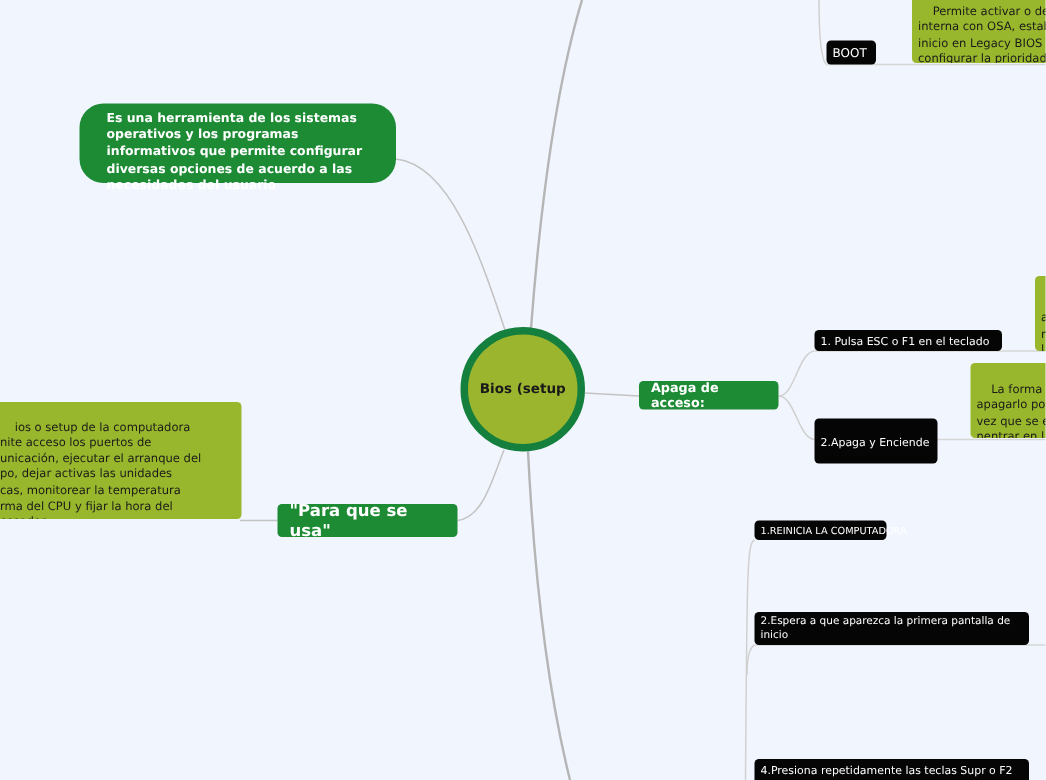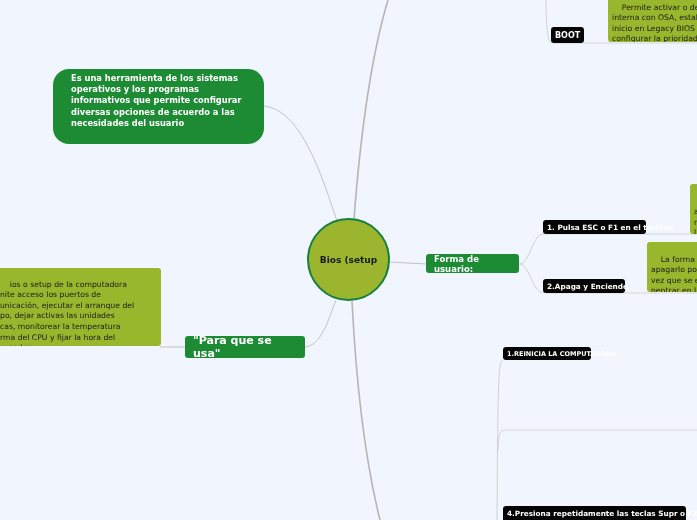--- a/index.html
+++ b/index.html
@@ -27,39 +27,39 @@
       position: absolute;
       box-sizing: border-box;
     }
     .central {
       left: 307px;
       top: 218px;
       width: 83px;
       height: 83px;
       border-radius: 50%;
       background: #9cb52f;
-      border: 2px solid #15803d;
+      border: 5px solid #15803d;
       display: flex;
       align-items: center;
       justify-content: center;
       font-weight: bold;
       font-size: 9px;
       color: #1a1a1a;
     }
     .green-box {
       background: #1d8a34;
       color: #ffffff;
       font-weight: bold;
       border-radius: 6px;
     }
     .green-big {
       left: 53px;
       top: 69px;
       width: 211px;
-      height: 75px;
+      height: 53px;
       border-radius: 16px;
       padding: 4px 18px;
       font-size: 8.3px;
       line-height: 11.2px;
     }
     .green-pill {
       font-size: 10.5px;
       padding: 0 8px;
       display: flex;
       align-items: center;
@@ -93,40 +93,39 @@
     }
     .black-box {
       background: #050505;
       color: #ffffff;
       font-size: 7.3px;
       border-radius: 3px;
       padding: 0 4px;
       display: flex;
       align-items: center;
       white-space: nowrap;
-      font-weight: bold;
     }
     .boot {
       left: 551px;
       top: 27px;
       width: 33px;
       height: 16px;
       font-size: 8px;
     }
     .pulsa {
       left: 543px;
       top: 220px;
-      width: 103px;
+      width: 125px;
       height: 14px;
     }
     .apaga {
       left: 543px;
       top: 279px;
       width: 82px;
-      height: 14px;
+      height: 30px;
     }
     .reinicia {
       left: 503px;
       top: 347px;
       width: 88px;
       height: 13px;
       font-size: 6.5px;
     }
     .espera {
       left: 503px;
@@ -233,21 +232,21 @@
   </div>
   <div class="node lime-box lime-top">
     <span>Permite activar o desa
 interna con OSA, estab
 inicio en Legacy BIOS 
 configurar la prioridad
 inicio.</span>
   </div>
 
   <div class="node green-box green-pill forma">
-    <span>Forma de usuario:</span>
+    <span>Apaga de acceso:</span>
   </div>
   <div class="node black-box pulsa">
     <span>1. Pulsa ESC o F1 en el teclado</span>
   </div>
   <div class="node lime-box lime-pulsa">
     <span>L
 a
 n
 l
 c</span>
@@ -259,17 +258,20 @@
     <span>La forma ma
 apagarlo po
 vez que se e
 nentrar en l
 correspondi</span>
   </div>
 
   <div class="node black-box reinicia">
     <span>1.REINICIA LA COMPUTADORA</span>
   </div>
+  <div class="node black-box espera">
+    <span>2.Espera  a que aparezca la primera pantalla de inicio</span>
+  </div>
   <div class="node black-box presiona">
     <span>4.Presiona repetidamente las teclas Supr o F2</span>
   </div>
 
 </div>
 
 </body></html>

